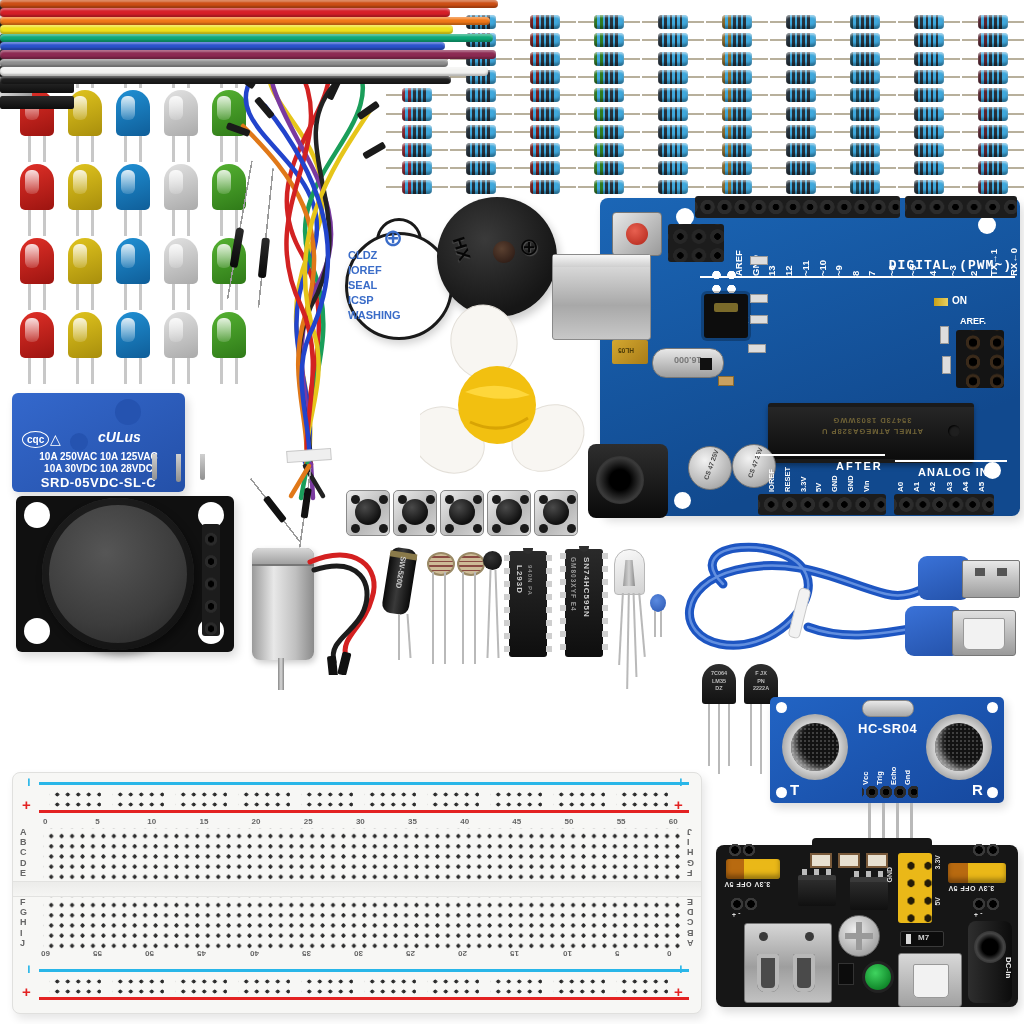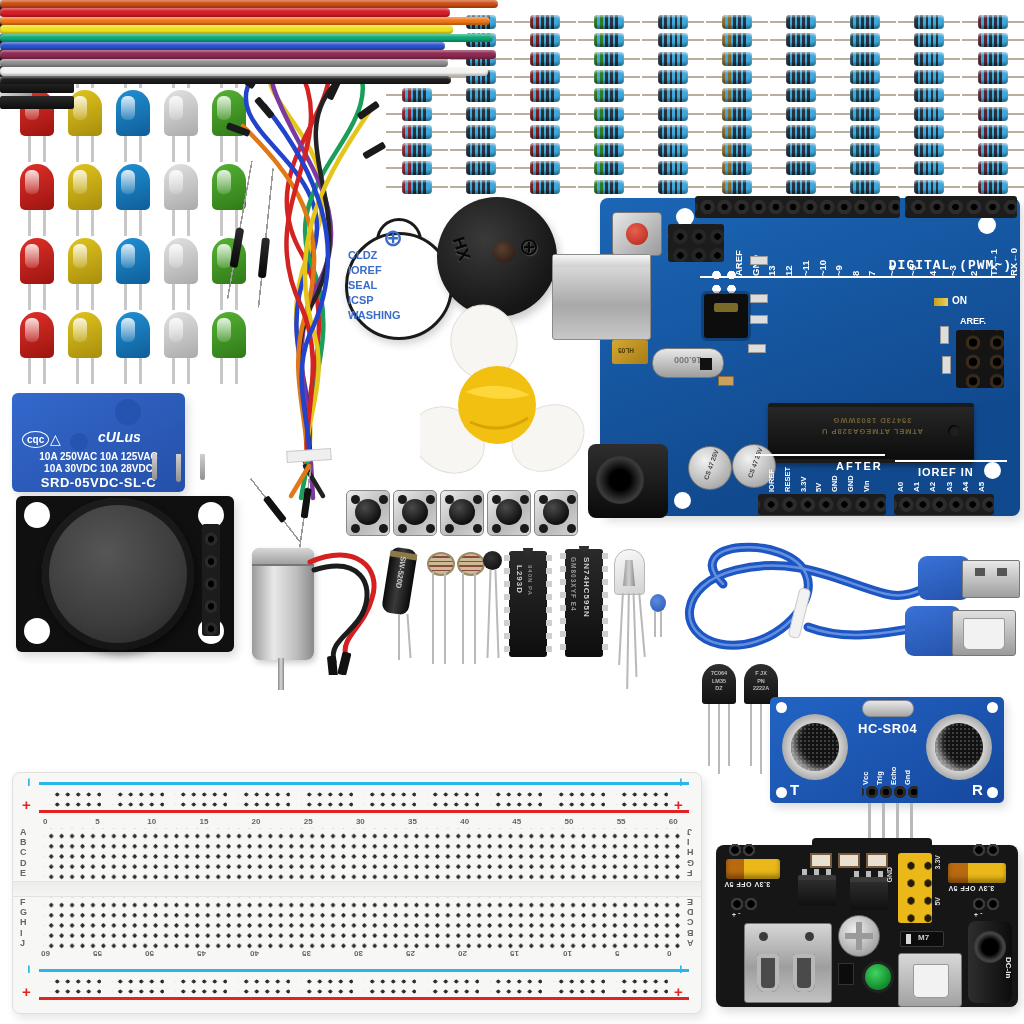--- a/index.html
+++ b/index.html
@@ -611,21 +611,21 @@
     <div class="abs" style="left:88px;top:248px;width:42px;height:42px;border-radius:50%;background:radial-gradient(circle at 38% 32%,#f2f2f2,#b0b0b0 70%,#8a8a8a);border:1px solid #777;">
       <span style="position:absolute;left:4px;top:14px;width:36px;font-size:6.5px;color:#444;font-weight:bold;transform:rotate(-70deg);text-align:center;">CS 47 25V</span>
     </div>
     <div class="abs" style="left:132px;top:246px;width:42px;height:42px;border-radius:50%;background:radial-gradient(circle at 38% 32%,#f2f2f2,#b0b0b0 70%,#8a8a8a);border:1px solid #777;">
       <span style="position:absolute;left:4px;top:14px;width:36px;font-size:6.5px;color:#444;font-weight:bold;transform:rotate(-70deg);text-align:center;">CS 47 25V</span>
     </div>
 
     <div class="abs" style="left:155px;top:256px;width:130px;height:2px;background:#fff;"></div>
     <div class="abs" style="left:295px;top:262px;width:112px;height:2px;background:#fff;"></div>
     <span style="position:absolute;left:236px;top:262px;color:#fff;font-size:11px;font-weight:bold;letter-spacing:2px;">AFTER</span>
-    <span style="position:absolute;left:318px;top:268px;color:#fff;font-size:11px;font-weight:bold;letter-spacing:1px;">IOREF IN</span>
+    <span style="position:absolute;left:318px;top:268px;color:#fff;font-size:11px;font-weight:bold;letter-spacing:1px;">ANALOG IN</span>
     <div id="power-pin-labels">
         <span class="vlab" style="left: 168px; top: 254px; height: 40px; font-size: 7.5px;">IOREF</span>
         <span class="vlab" style="left: 183.8px; top: 254px; height: 40px; font-size: 7.5px;">RESET</span>
         <span class="vlab" style="left: 199.6px; top: 254px; height: 40px; font-size: 7.5px;">3.3V</span>
         <span class="vlab" style="left: 215.4px; top: 254px; height: 40px; font-size: 7.5px;">5V</span>
         <span class="vlab" style="left: 231.2px; top: 254px; height: 40px; font-size: 7.5px;">GND</span>
         <span class="vlab" style="left: 247px; top: 254px; height: 40px; font-size: 7.5px;">GND</span>
         <span class="vlab" style="left: 262.8px; top: 254px; height: 40px; font-size: 7.5px;">Vin</span>
       </div>
     <div id="analog-pin-labels">

